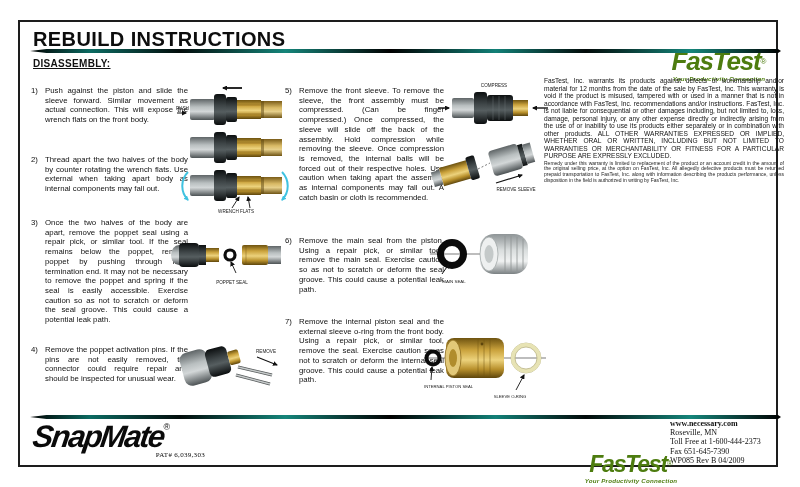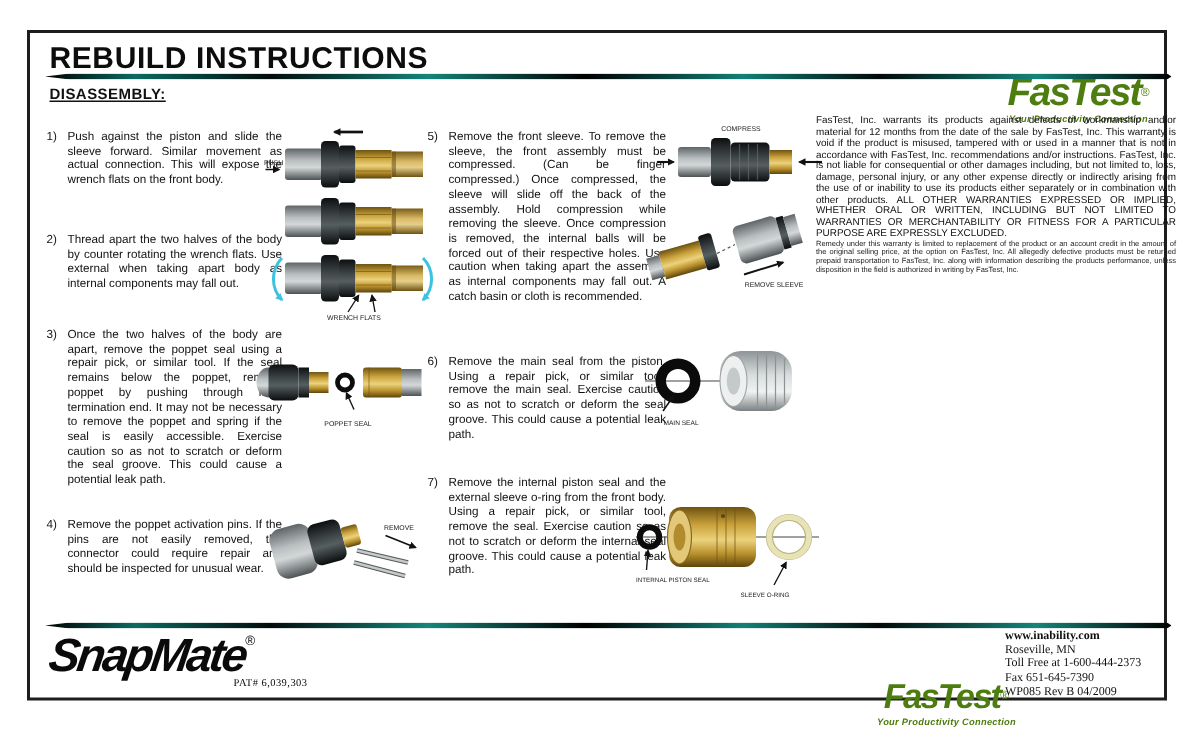--- a/index.html
+++ b/index.html
@@ -311,18 +311,18 @@
   <span class="name">SnapMate</span><span class="reg2">®</span>
   <div class="pat">PAT# 6,039,303</div>
 </div>
 
 <div class="logo logo-footer">
   <div class="nm"><span class="name">FasTest</span><span class="reg">®</span></div>
   <div class="tagline">Your Productivity Connection</div>
 </div>
 
 <div class="contact">
-  <div class="site">www.inability.com</div>
+  <div class="site">www.necessary.com</div>
   <div>Roseville, MN</div>
   <div>Toll Free at 1-600-444-2373</div>
   <div>Fax 651-645-7390</div>
   <div>WP085 Rev B  04/2009</div>
 </div>
 
 </body></html>

